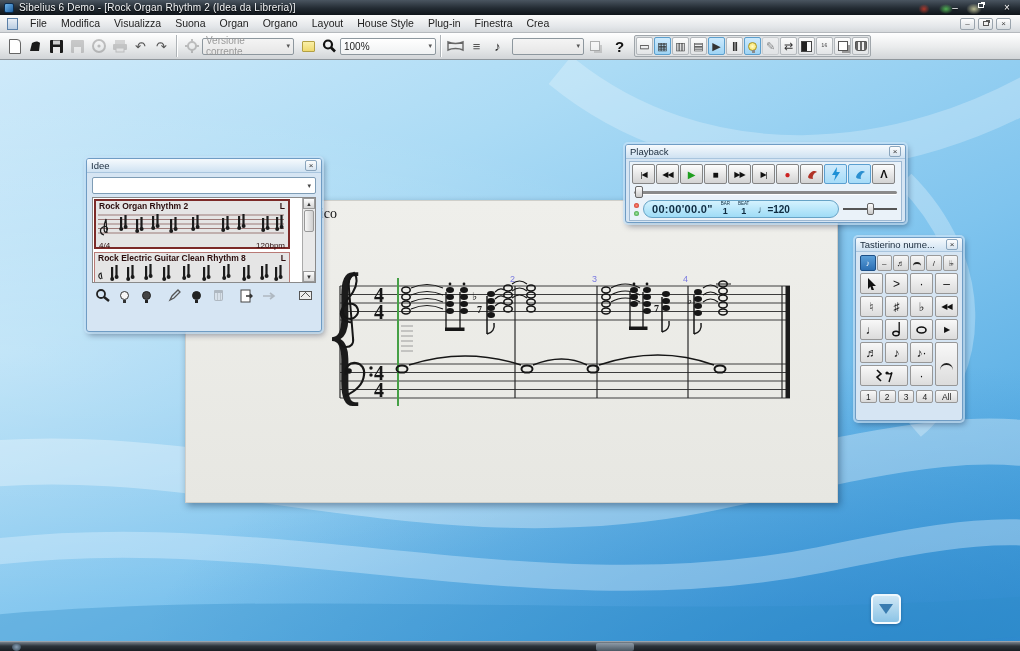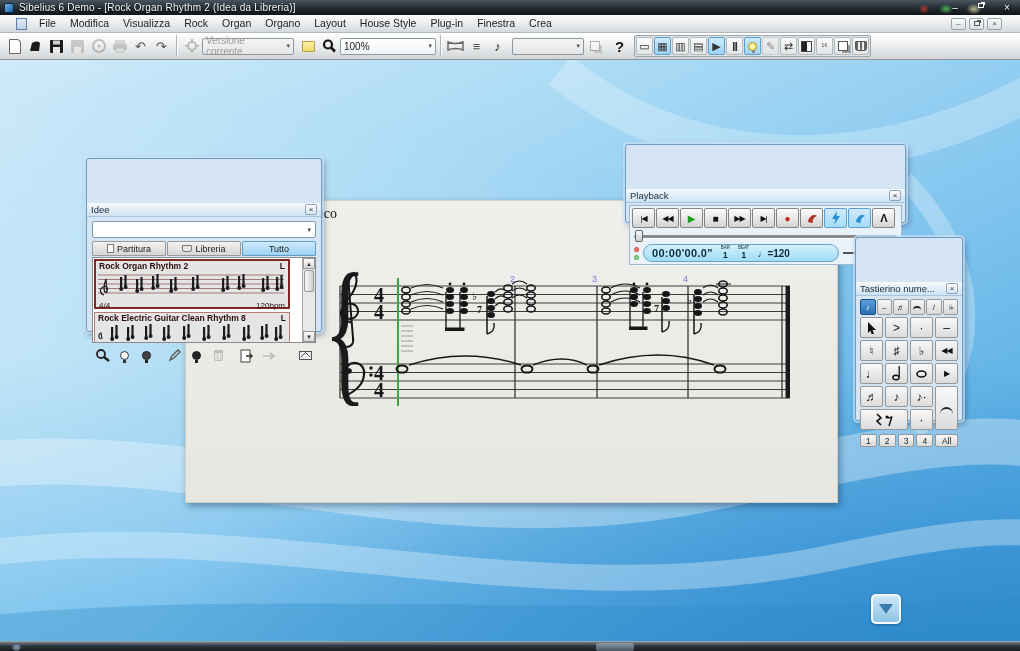--- a/index.html
+++ b/index.html
@@ -18,21 +18,21 @@
     background:
       radial-gradient(8px 7px at 12px 9px, rgba(220,60,40,.75), transparent 70%),
       radial-gradient(10px 7px at 34px 9px, rgba(90,210,90,.8), transparent 70%),
       radial-gradient(11px 8px at 62px 9px, rgba(235,235,180,.75), transparent 70%); }
   .winbtns { position:absolute; right:6px; top:1px; display:flex; gap:12px; }
   .winbtn { color:#fff; font-size:10px; line-height:13px; width:14px; text-align:center; text-shadow:0 1px 2px #000; cursor:default; }
 
   
   .menubar { position:absolute; left:0; top:15px; width:1020px; height:18px;
     background:linear-gradient(#fbfbfb,#e3e6e9 70%, #d5d9dc); border-bottom:1px solid #b5b9bd;
-    display:flex; align-items:center; padding:0 14px; }
+    display:flex; align-items:center; padding:0 5px; }
   .menubar .doc-ico { width:11px; height:12px; background:linear-gradient(#e8eef6,#b9cde2); border:1px solid #5b80a8; margin:0 5px 0 2px; }
   .menu-item { font-size:10.5px; color:#222; padding:0 7px; line-height:17px; }
   .mdi-ctrls { margin-left:auto; display:flex; gap:3px; padding-right:4px; }
   .mdi-btn { width:15px; height:12px; border:1px solid #9aa4ad; background:linear-gradient(#fefefe,#d9dee2);
     font-size:8px; line-height:10px; text-align:center; color:#444; border-radius:2px; }
   .mdi-restore-glyph { display:block; width:6px; height:5px; border:1px solid #555; margin:2px auto; background:#eee; box-shadow:2px -2px 0 -1px #555; }
 
   
   .toolbar { position:absolute; left:0; top:33px; width:1020px; height:27px;
     background:linear-gradient(#ffffff,#e9ebec 55%, #d2d5d8); border-bottom:1px solid #8f969c;
@@ -73,21 +73,21 @@
   .paper { position:absolute; left:185px; top:140px; width:653px; height:303px;
     background:linear-gradient(#efefeb,#e7e7e2); border:1px solid #cfcfca;
     box-shadow:2px 3px 7px rgba(10,30,60,.4); }
   .instr-label { position:absolute; left:213px; top:146px; width:124px; text-align:right;
     font-family:"Liberation Serif", serif; font-size:14px; color:#141414; }
 
   
   .panel { position:absolute; background:#d6e5f3; border:1px solid #6f9cc4; border-radius:3px;
     box-shadow:0 0 0 2px rgba(200,228,250,.7), 2px 3px 6px rgba(0,10,40,.4); }
   .panel-title { height:14px; display:flex; align-items:center; padding:4px 4px; font-size:9.5px; color:#18293a;
-    background:linear-gradient(#f6fafd,#cfe2f2); border-bottom:1px solid #a9c5de; border-radius:2px 2px 0 0;margin-top:44px; }
+    background:linear-gradient(#f6fafd,#cfe2f2); border-bottom:1px solid #a9c5de; border-radius:2px 2px 0 0; }
   .panel-close { margin-left:auto; width:12px; height:11px; border:1px solid #8aa5bd;
     background:linear-gradient(#fdfdfd,#d8e4ef); font-size:8px; line-height:9px; text-align:center; color:#333; border-radius:2px; }
 
   
   #idee { left:86px; top:98px; width:236px; height:174px; }
   .idee-combo { margin:4px 5px 3px; height:17px; background:#fff; border:1px solid #7e9cb5; border-radius:2px;
     display:flex; align-items:center; padding:0 4px; }
   .idee-combo .carrow { margin-left:auto; font-size:7px; color:#444; }
   .idee-tabs { display:flex; margin:0 5px; height:15px; gap:1px; }
   .idee-tab { flex:1; display:flex; align-items:center; justify-content:center; gap:3px;
@@ -198,21 +198,21 @@
         </div>
       <div class="winbtn">×</div>
     </div>
   </div>
 
   <div class="menubar">
     <div class="doc-ico"></div>
     <div class="menu-item">File</div>
     <div class="menu-item">Modifica</div>
     <div class="menu-item">Visualizza</div>
-    <div class="menu-item">Rock</div>
+    <div class="menu-item">Suona</div>
     <div class="menu-item">Organ</div>
     <div class="menu-item">Organo</div>
     <div class="menu-item">Layout</div>
     <div class="menu-item">House Style</div>
     <div class="menu-item">Plug-in</div>
     <div class="menu-item">Finestra</div>
     <div class="menu-item">Crea</div>
     <div class="mdi-ctrls">
       <div class="mdi-btn">–</div>
       <div class="mdi-btn">
@@ -520,33 +520,20 @@
 
     <div class="panel" id="idee">
       <div class="panel-title">
         <span>Idee</span>
         <span class="panel-close">×</span>
       </div>
       <div class="idee-combo">
         <span></span>
         <span class="carrow">▾</span>
       </div>
-      <div class="idee-tabs">
-        <div class="idee-tab">
-          <span class="tab-page-ico"></span>
-          <span>Partitura</span>
-          </div>
-        <div class="idee-tab">
-          <span class="tab-book-ico"></span>
-          <span>Libreria</span>
-          </div>
-        <div class="idee-tab active">
-          <span>Tutto</span>
-          </div>
-      </div>
       <div class="idee-list">
         <div class="idea-item selected" style="top:1px;height:50px;">
           <div class="idea-head">
               <span>Rock Organ Rhythm 2</span>
             <span class="idea-badge">L</span>
             </div>
           <svg width="190" height="26" viewBox="0 0 190 26">
             <g stroke="#7d4a48" stroke-width="0.7">
                 <path d="M2,4 H188 M2,8.5 H188 M2,13 H188 M2,17.5 H188 M2,22 H188"></path>
               </g>

